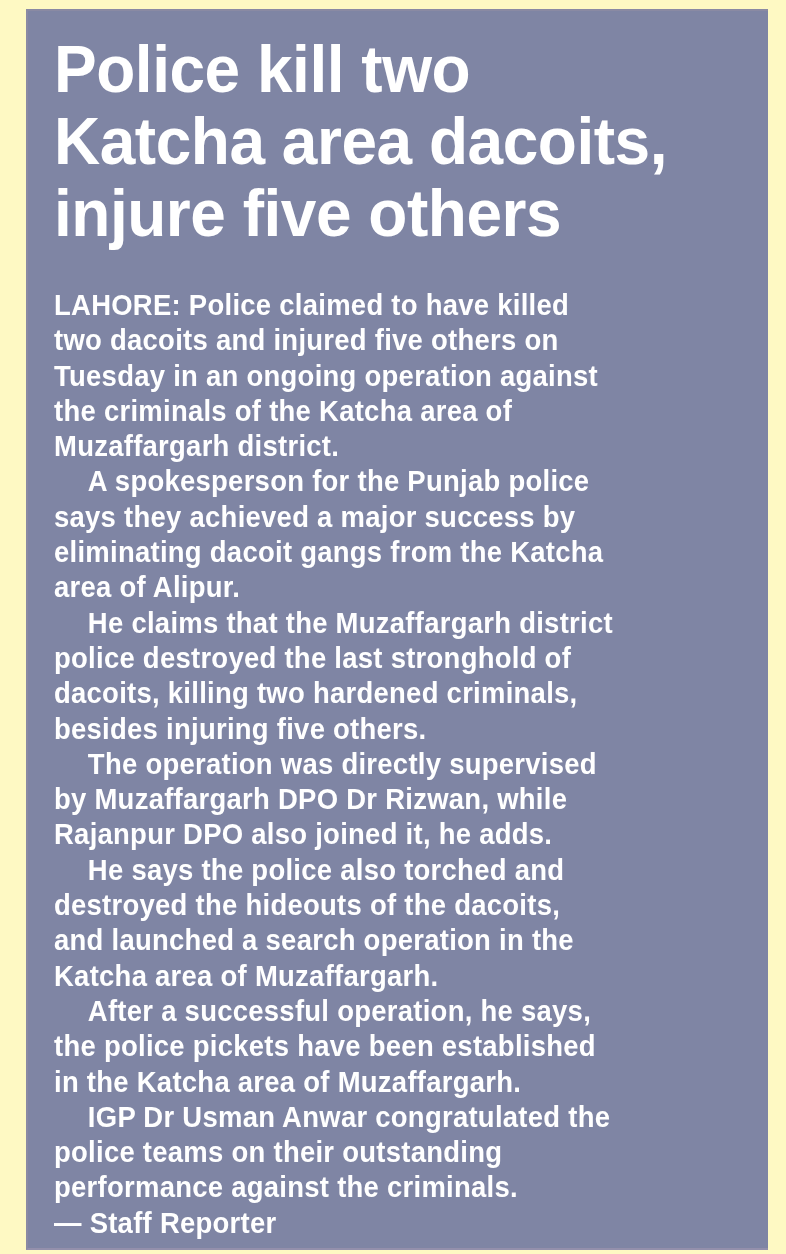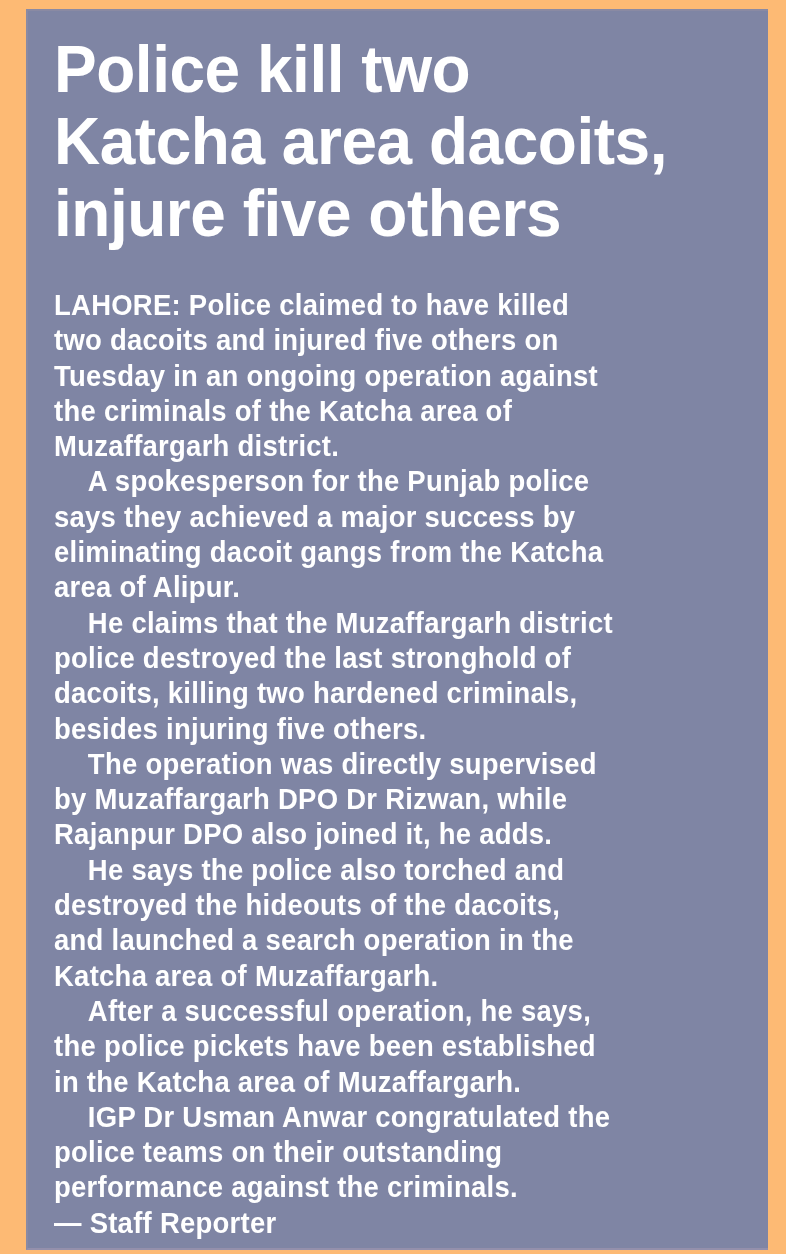--- a/index.html
+++ b/index.html
@@ -7,21 +7,21 @@
       padding: 0;
       background: #ffffff;
       width: 786px;
       height: 1254px;
       overflow: hidden;
     }
     .page {
       position: relative;
       width: 786px;
       height: 1254px;
-      background: #fdba74;
+      background: #fef9c3;
     }
     .panel {
       position: absolute;
       left: 26px;
       top: 9px;
       width: 742px;
       height: 1241px;
       background: #7f85a4;
       border-top: 2px solid #8a8aa3;
       border-left: 2px solid #8a8aa3;

